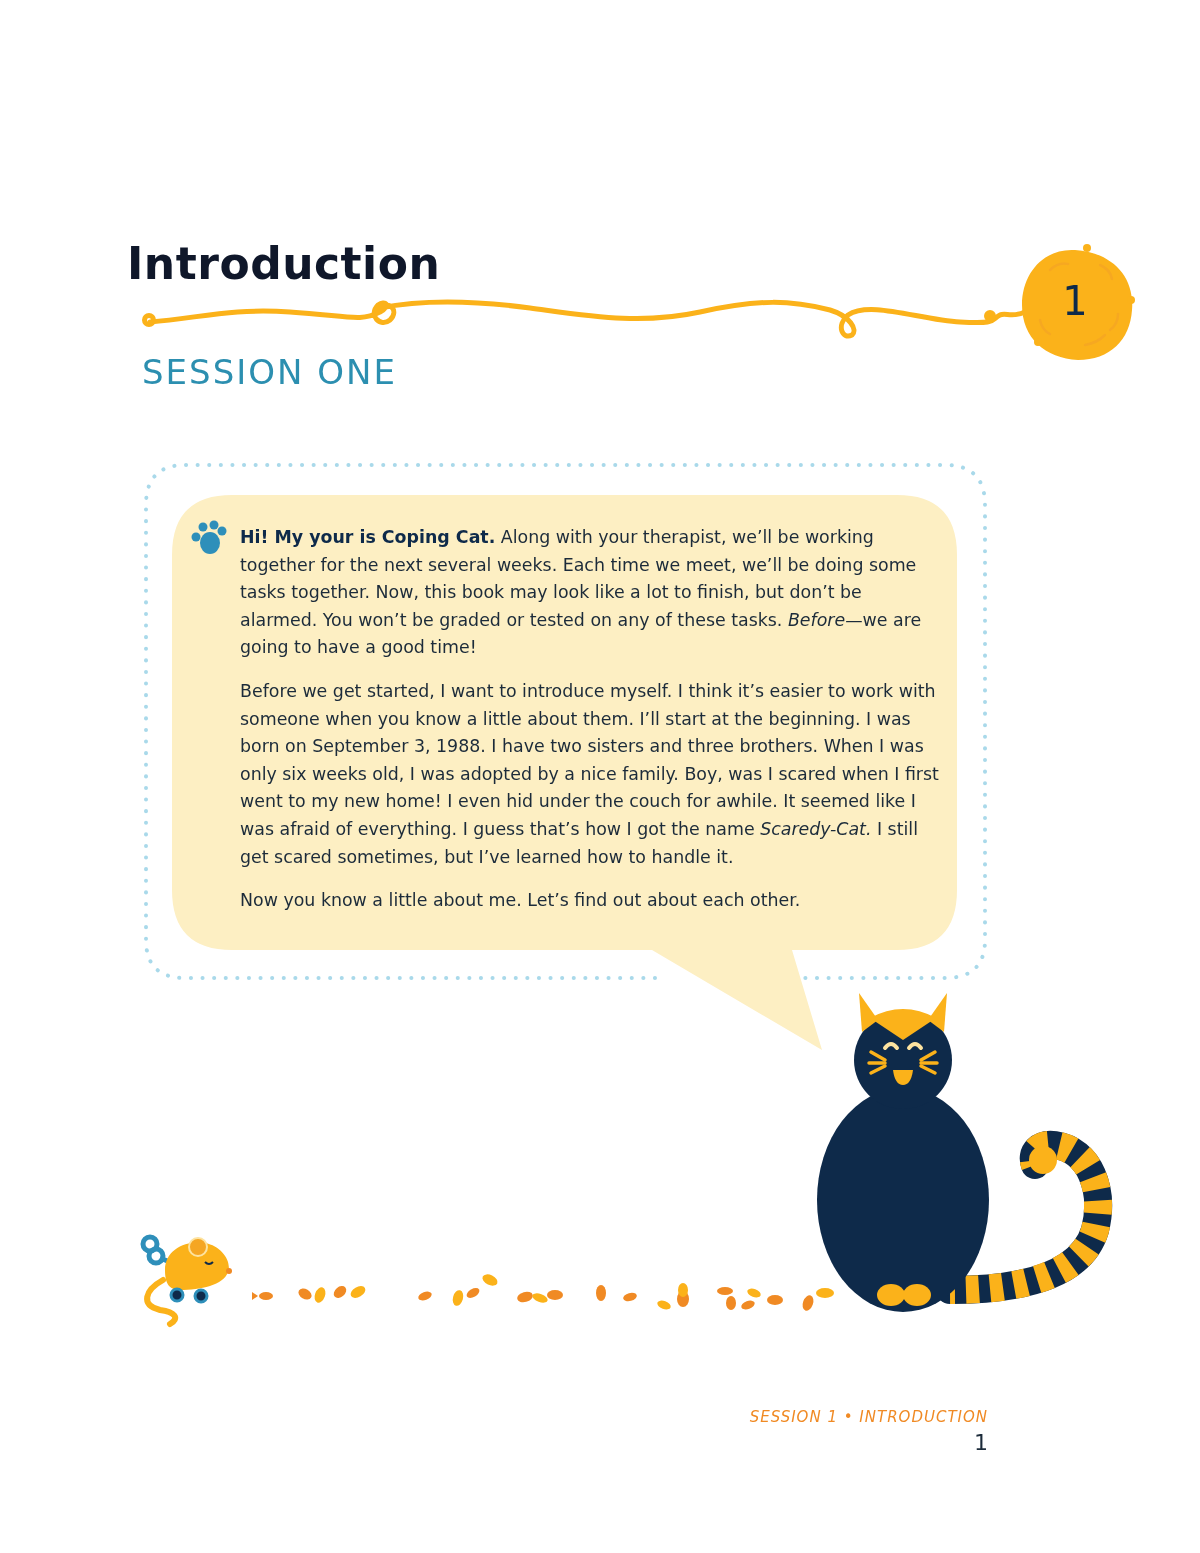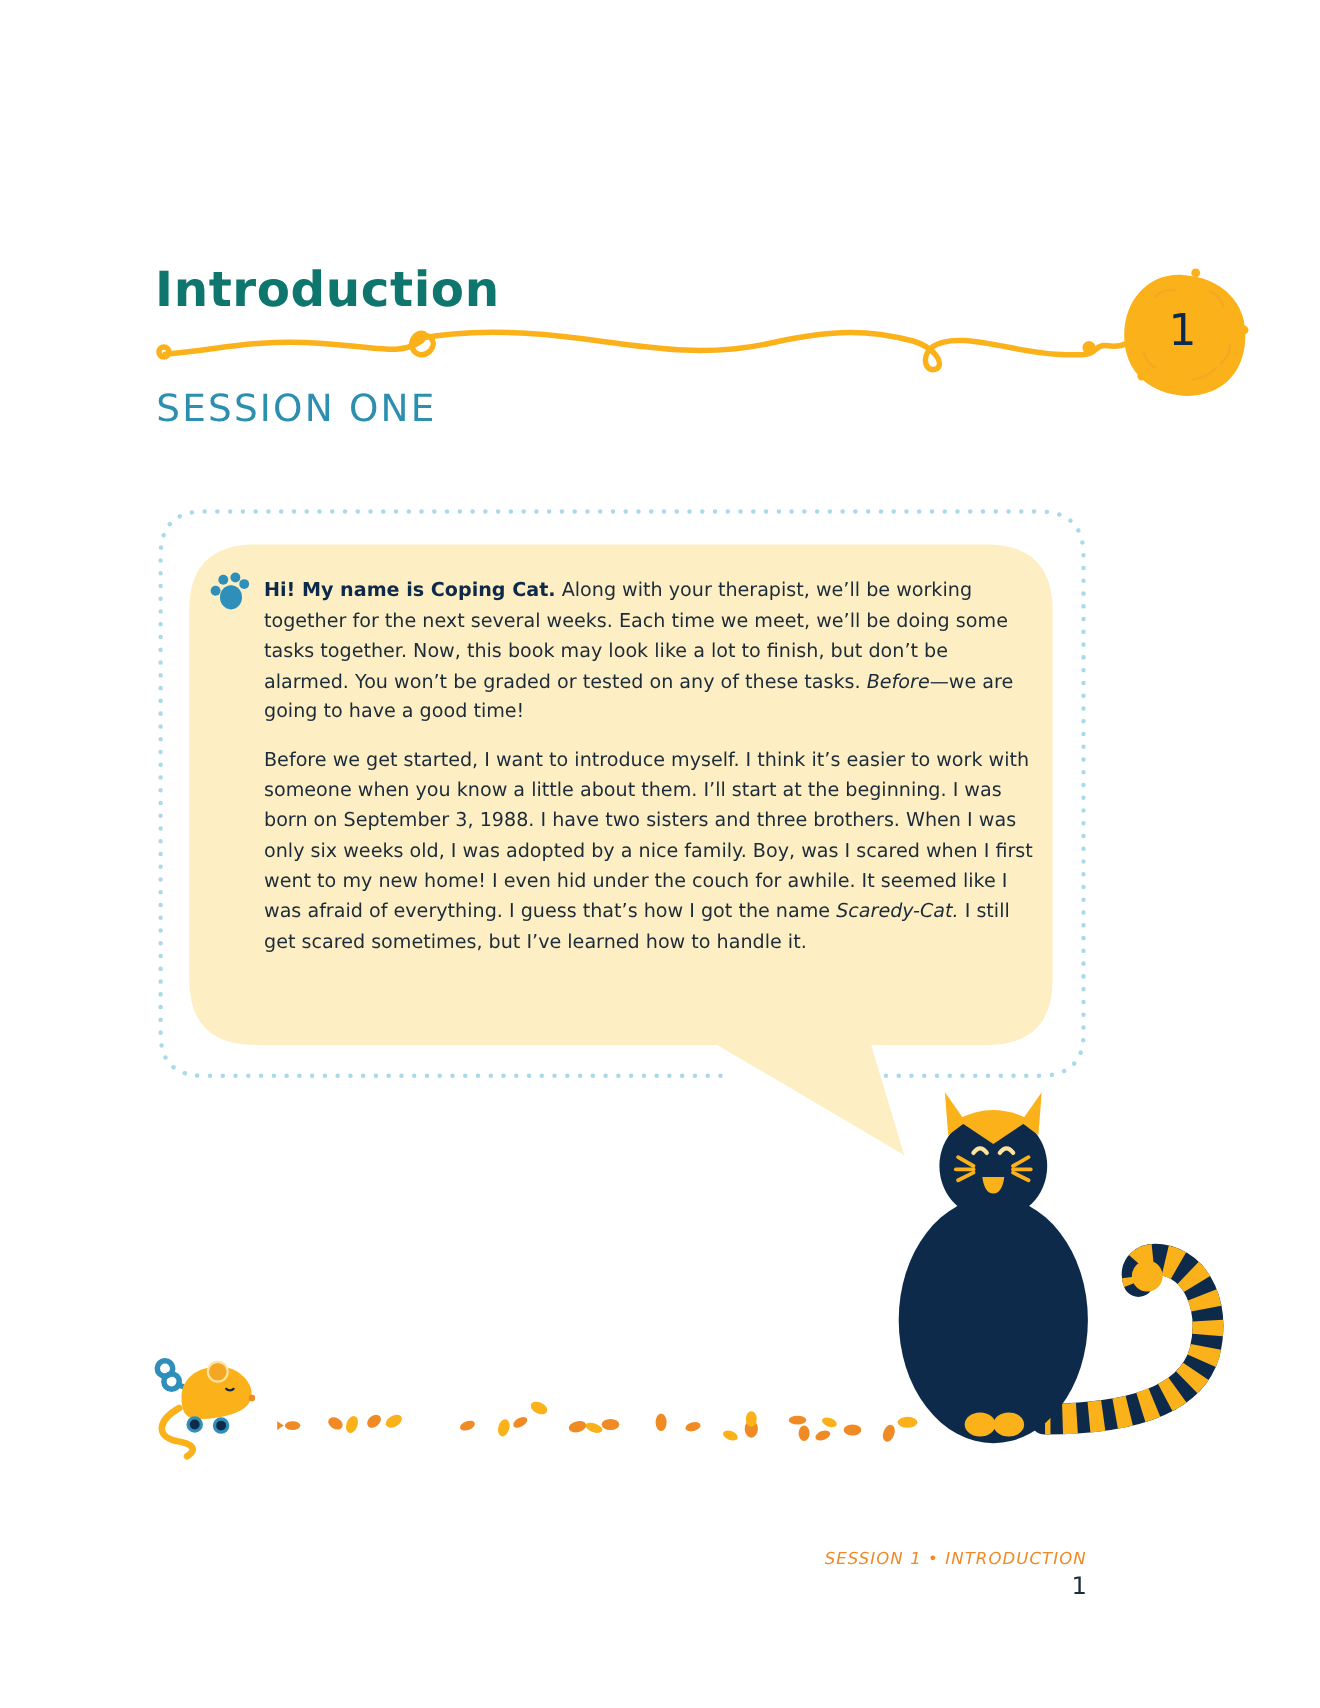--- a/index.html
+++ b/index.html
@@ -1,23 +1,23 @@
 <!DOCTYPE html>
 <html><head>
   <meta charset="utf-8">
   <style>
     html, body { margin: 0; padding: 0; background: #ffffff; }
     body { width: 1200px; height: 1553px; position: relative; overflow: hidden;
            font-family: "DejaVu Sans", sans-serif; }
     .abs { position: absolute; }
 
     .chapter-title {
-      left: 141px; top: 238px; margin: 0;
+      left: 127px; top: 238px; margin: 0;
       font-family: "DejaVu Sans", sans-serif; font-weight: bold;
-      font-size: 44px; color: #0f766e; letter-spacing: 0.5px;
+      font-size: 44px; color: #0f172a; letter-spacing: 0.5px;
     }
     .session-label {
       left: 142px; top: 352px; margin: 0;
       font-size: 34px; color: #2c8fb0; letter-spacing: 2px; font-weight: normal;
     }
     .yarn-number {
       left: 1040px; top: 278px; width: 70px; text-align: center;
       font-size: 40px; color: #0e2a4a; font-family: "DejaVu Sans", sans-serif;
     }
 
@@ -167,18 +167,19 @@
     <ellipse cx="891" cy="1295" rx="14" ry="11" fill="#fbb21a"></ellipse>
     <ellipse cx="917" cy="1295" rx="14" ry="11" fill="#fbb21a"></ellipse>
   </g>
 </svg>
 
 <h1 class="abs chapter-title">Introduction</h1>
 <h2 class="abs session-label">SESSION ONE</h2>
 <div class="abs yarn-number">1</div>
 
 <div class="abs bubble-text">
-  <p><b>Hi! My name is Coping Cat.</b><span> Along with your therapist, we’ll be working together for the next several weeks. Each time we meet, we’ll be doing some tasks together. Now, this book may look like a lot to finish, but don’t be alarmed. You won’t be graded or tested on any of these tasks. </span><i>Before</i><span>—we are going to have a good time!</span></p>
+  <p><b>Hi! My your is Coping Cat.</b><span> Along with your therapist, we’ll be working together for the next several weeks. Each time we meet, we’ll be doing some tasks together. Now, this book may look like a lot to finish, but don’t be alarmed. You won’t be graded or tested on any of these tasks. </span><i>Before</i><span>—we are going to have a good time!</span></p>
   <p><span>Before we get started, I want to introduce myself. I think it’s easier to work with someone when you know a little about them. I’ll start at the beginning. I was born on September 3, 1988. I have two sisters and three brothers. When I was only six weeks old, I was adopted by a nice family. Boy, was I scared when I first went to my new home! I even hid under the couch for awhile. It seemed like I was afraid of everything. I guess that’s how I got the name </span><i>Scaredy-Cat.</i><span> I still get scared sometimes, but I’ve learned how to handle it.</span></p>
+  <p><span>Now you know a little about me. Let’s find out about each other.</span></p>
 </div>
 
 <div class="abs footer-running">SESSION 1 • INTRODUCTION</div>
 <div class="abs footer-page">1</div>
 
 </body></html>

